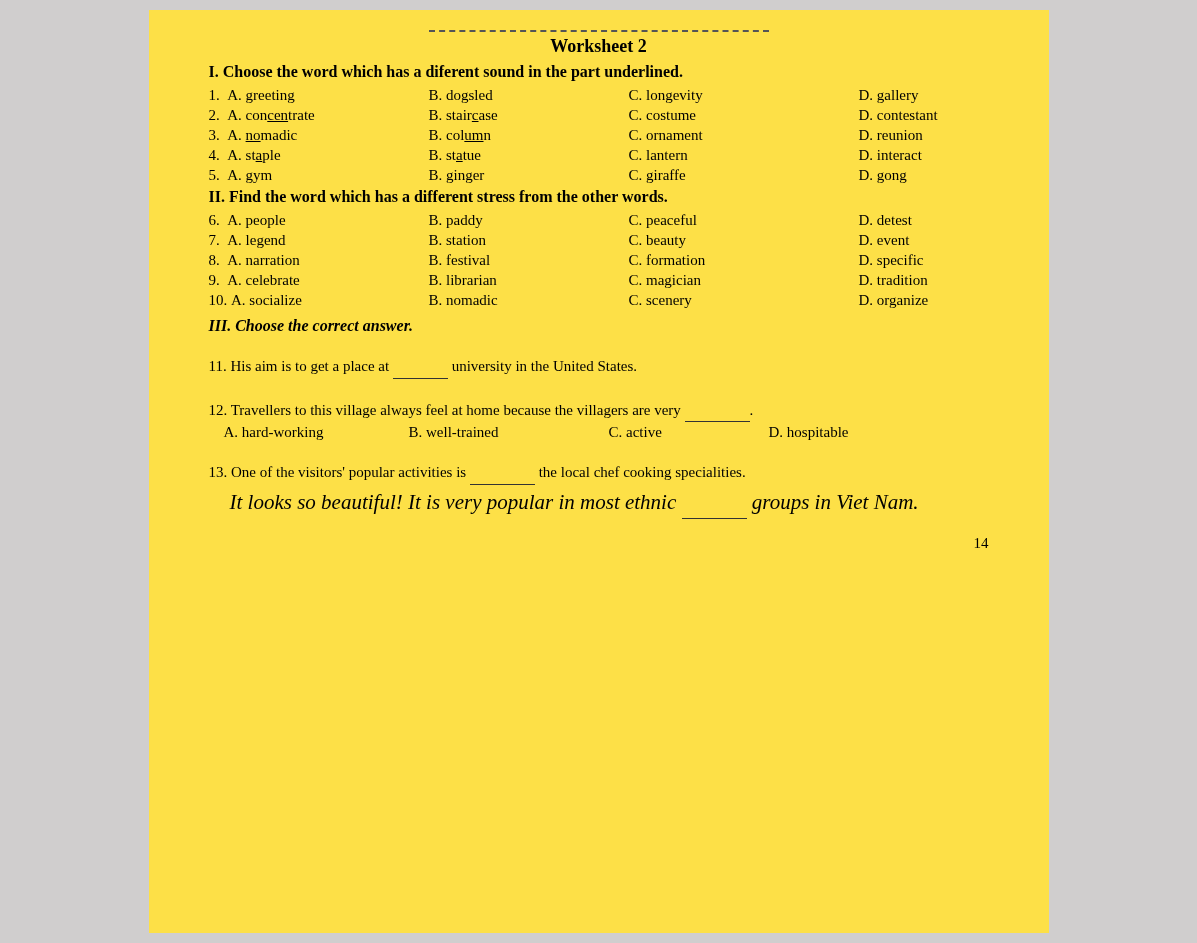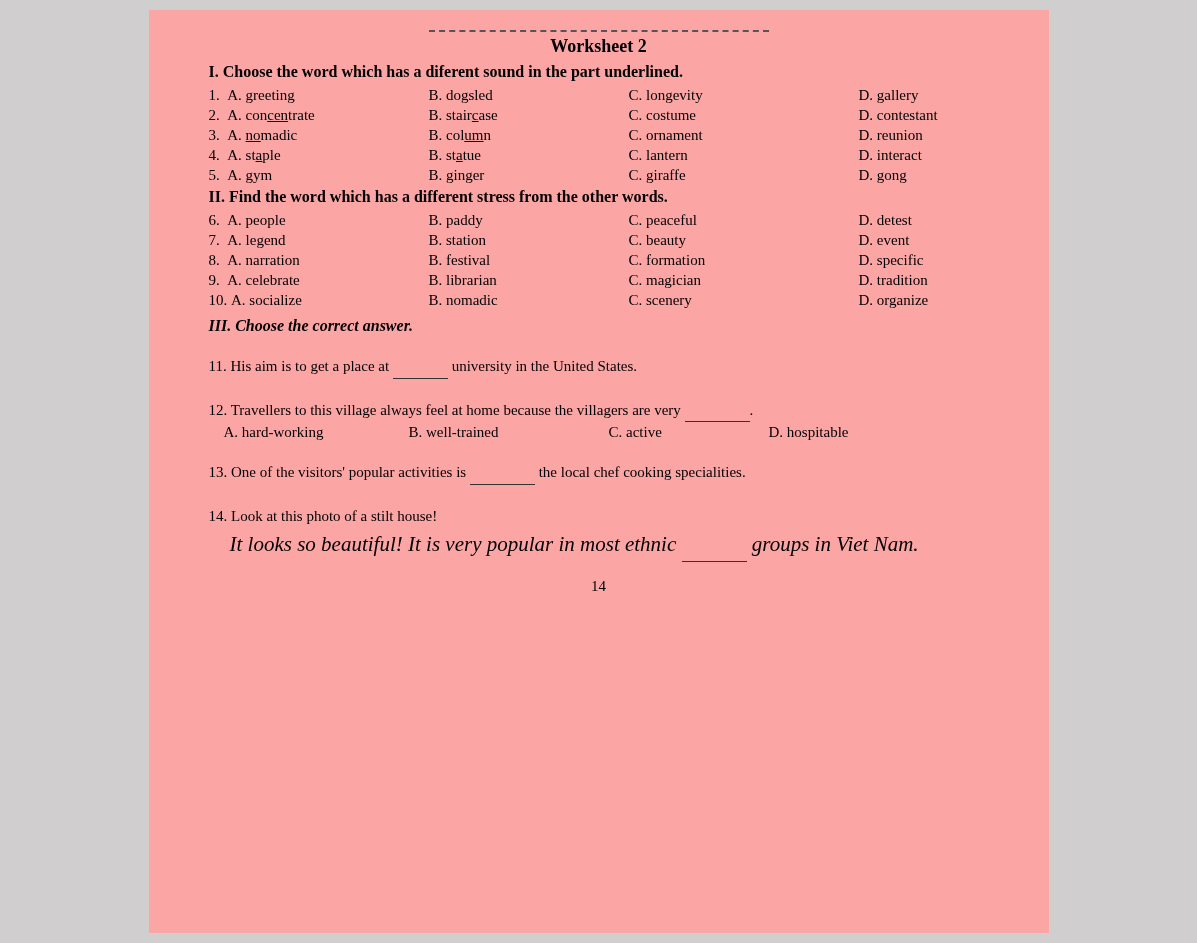--- a/index.html
+++ b/index.html
@@ -11,21 +11,21 @@
     body {
       background-color: #d0cece;
       font-family: "Times New Roman", Times, serif;
       min-height: 943px;
       display: flex;
       justify-content: center;
       padding: 10px 0;
     }
 
     .page {
-      background-color: #fca5a5;
+      background-color: #fde047;
       width: 900px;
       min-height: 900px;
       padding: 20px 60px 36px 60px;
       position: relative;
     }
 
     .title-divider {
       text-align: center;
       border-top: 2px dashed #555;
       margin-bottom: 4px;
@@ -77,21 +77,21 @@
     }
 
     .answers-row {
       display: grid;
       grid-template-columns: 180px 200px 180px 200px;
       margin-bottom: 4px;
       font-size: 15px;
     }
 
     .page-number {
-      text-align: center;
+      text-align: right;
       font-size: 15px;
       margin-top: 16px;
     }
 
     .q-text {
       font-size: 15px;
       margin-bottom: 2px;
       margin-top: 20px;
       line-height: 1.5;
     }
@@ -186,22 +186,19 @@
     <div>&nbsp;&nbsp;&nbsp;&nbsp;<span>A. hard-working</span></div>
     <div><span>B. well-trained</span></div>
     <div><span>C. active</span></div>
     <div><span>D. hospitable</span></div>
   </div>
 
   <div class="q-text">
     <span>13.</span> <span>One of the visitors' popular activities is</span> <span style="display:inline-block;border-bottom:1px solid #333;min-width:65px;">&nbsp;</span> <span>the local chef cooking specialities.</span>
   </div>
 
-  <div class="q-text">
-    <span>14.</span> <span>Look at this photo of a stilt house!</span>
-  </div>
   <div class="q-text-italic">
     &nbsp;&nbsp;&nbsp;&nbsp;<span>It looks so beautiful! It is very popular in most ethnic</span> <span style="display:inline-block;border-bottom:1px solid #333;min-width:65px;">&nbsp;</span> <span>groups in Viet Nam.</span>
   </div>
 
   <div class="page-number">14</div>
 
 </div>
 
 </body></html>

